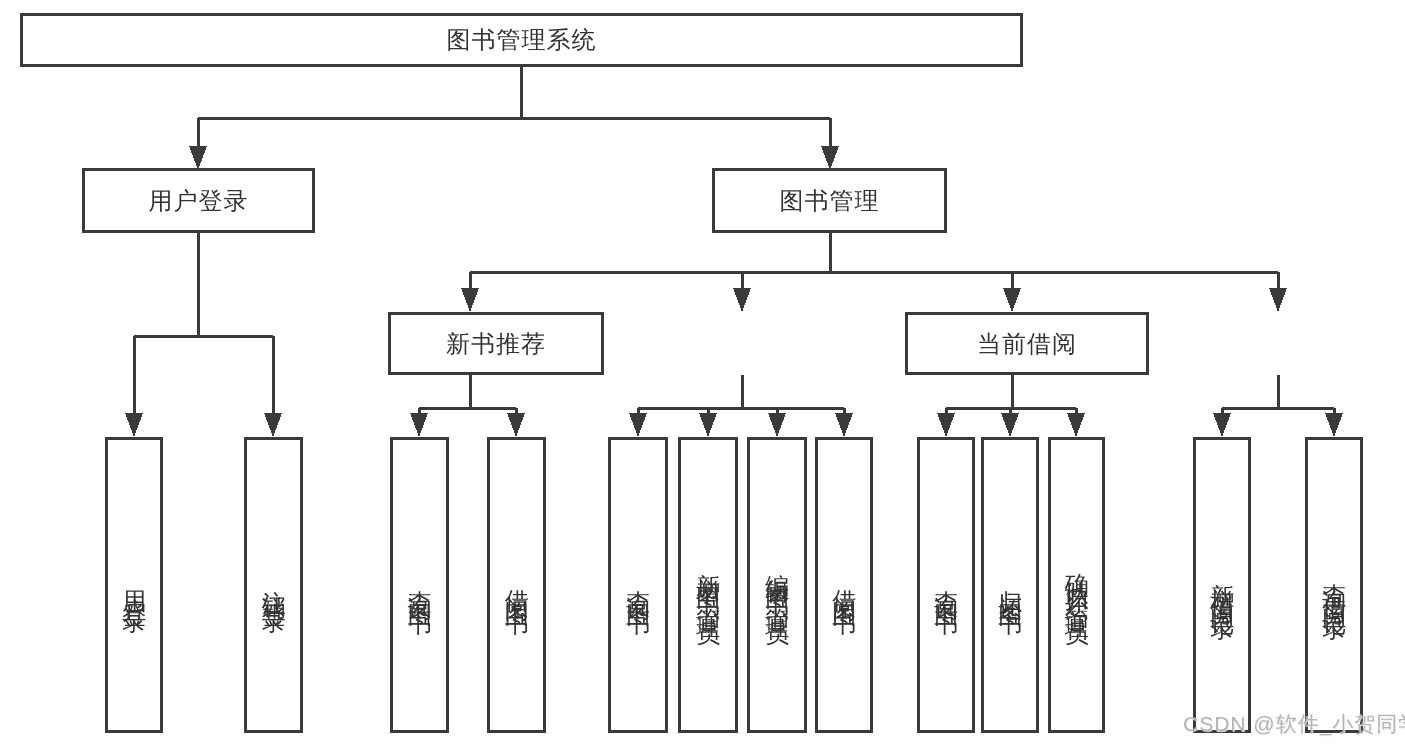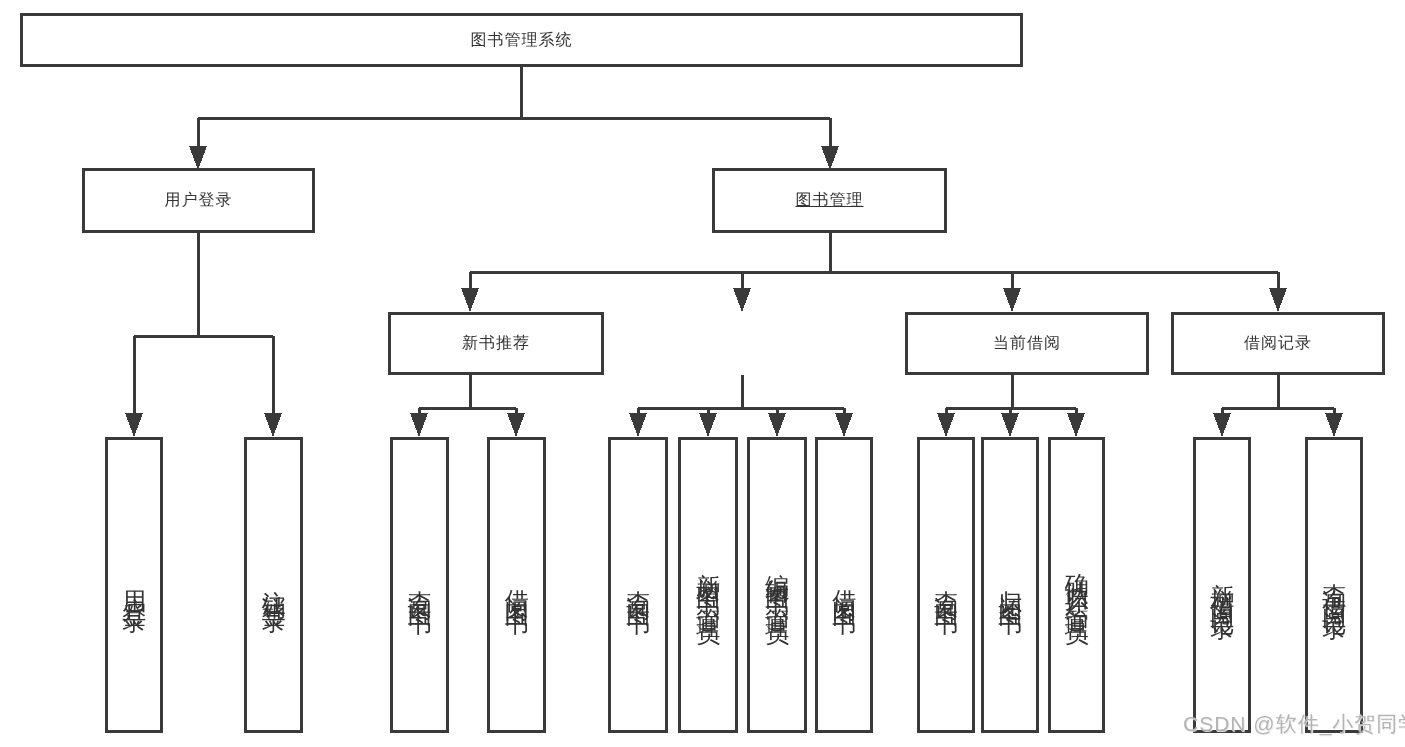--- a/index.html
+++ b/index.html
@@ -30,21 +30,21 @@
   .node {
     position: absolute;
     background: #ffffff;
     border: 3px solid #3a3a3a;
     display: flex;
     align-items: center;
     justify-content: center;
     color: #333333;
     z-index: 1;
   }
-  .hnode { font-size: 16px; letter-spacing: 1px; }
+  .hnode { font-size: 24px; letter-spacing: 1px; }
   .vnode .vtext {
     writing-mode: vertical-rl;
     text-orientation: mixed;
     font-size: 24px;
     letter-spacing: 7px;
     line-height: 1.1;
     white-space: nowrap;
   }
   .watermark {
     position: absolute;
@@ -112,32 +112,29 @@
     </g>
   </svg>
 
   <div class="node hnode" style="left:20px; top:13px; width:1003px; height:54px;">
     <span>图书管理系统</span>
   </div>
 
   <div class="node hnode" style="left:82px; top:168px; width:233px; height:65px;">
     <span>用户登录</span>
   </div>
-  <div class="node hnode" style="left:712px; top:168px; width:235px; height:65px;text-decoration:underline;">
+  <div class="node hnode" style="left:712px; top:168px; width:235px; height:65px;">
     <span>图书管理</span>
   </div>
 
   <div class="node hnode" style="left:362px; top:312px; width:216px; height:63px;margin-left:26px;">
     <span>新书推荐</span>
   </div>
   <div class="node hnode" style="left:905px; top:312px; width:244px; height:63px;text-align:center;">
     <span>当前借阅</span>
-  </div>
-  <div class="node hnode" style="left:1171px; top:312px; width:214px; height:63px;">
-    <span>借阅记录</span>
   </div>
 
   <div class="node vnode" style="left:105px; top:437px; width:58px; height:296px;">
     <span class="vtext">用户登录</span>
   </div>
   <div class="node vnode" style="left:244px; top:437px; width:59px; height:296px;">
     <span class="vtext">注销登录</span>
   </div>
 
   <div class="node vnode" style="left:390px; top:437px; width:59px; height:296px;">

